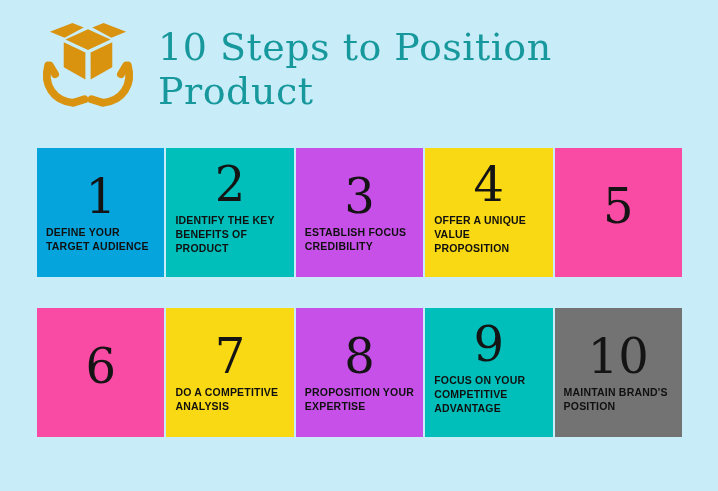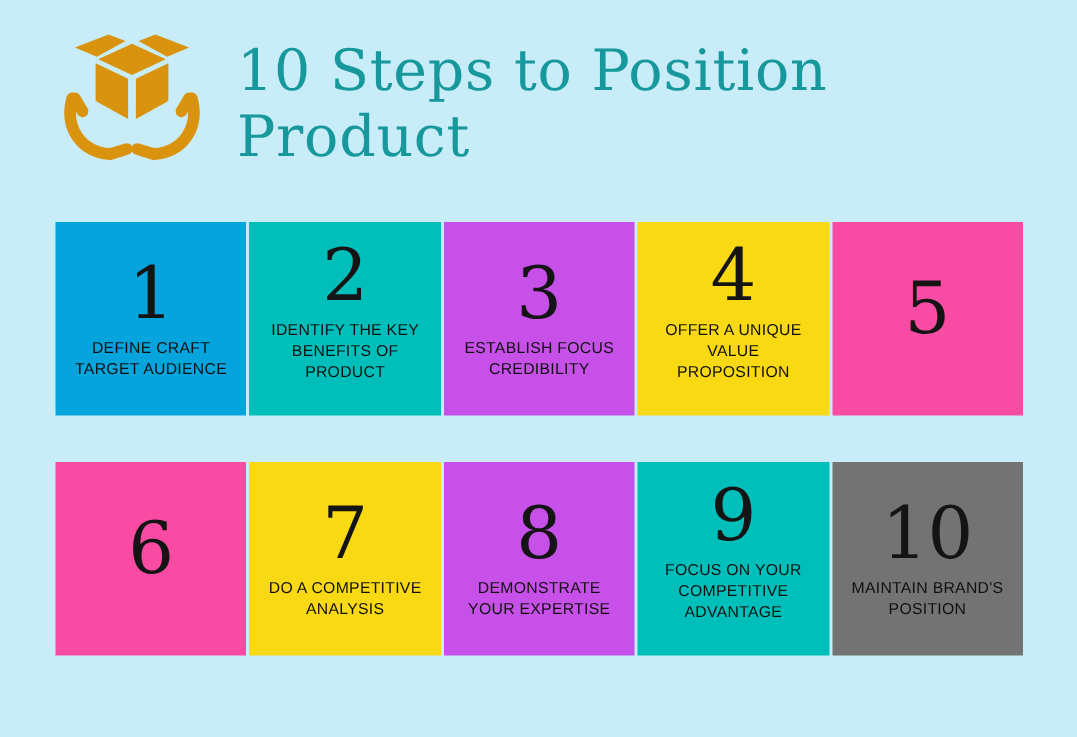--- a/index.html
+++ b/index.html
@@ -71,24 +71,24 @@
     font-family: "DejaVu Serif", "Liberation Serif", serif;
     font-size: 48px;
     line-height: 1;
     color: #141414;
   }
   .label {
     flex: 1;
     display: flex;
     align-items: center;
     justify-content: center;
-    text-align: center;
+    text-align: left;
     padding: 5px 9px 24px;
     font-size: 10.5px;
-    font-weight: normal;
+    font-weight: bold;
     letter-spacing: 0.2px;
     line-height: 1.35;
     color: #101010;
   }
 </style>
 </head>
 <body>
 
 <div class="page">
 
@@ -116,21 +116,21 @@
         </g>
       </svg>
     </span>
     <h1 class="title">10 Steps to Position Product</h1>
   </header>
 
   <main class="grid">
 
     <div class="card" style="background: rgb(5, 164, 221);">
       <div class="num">1</div>
-      <div class="label">DEFINE CRAFT TARGET AUDIENCE</div>
+      <div class="label">DEFINE YOUR TARGET AUDIENCE</div>
     </div>
 
     <div class="card" style="background: rgb(0, 191, 186);">
       <div class="num">2</div>
       <div class="label">IDENTIFY THE KEY BENEFITS OF PRODUCT</div>
     </div>
 
     <div class="card" style="background: rgb(199, 80, 232);">
       <div class="num">3</div>
       <div class="label">ESTABLISH FOCUS CREDIBILITY</div>
@@ -149,21 +149,21 @@
       <div class="num">6</div>
     </div>
 
     <div class="card" style="background: rgb(249, 216, 20);">
       <div class="num">7</div>
       <div class="label">DO A COMPETITIVE ANALYSIS</div>
     </div>
 
     <div class="card" style="background: rgb(199, 80, 232);">
       <div class="num">8</div>
-      <div class="label">DEMONSTRATE YOUR EXPERTISE</div>
+      <div class="label">PROPOSITION YOUR EXPERTISE</div>
     </div>
 
     <div class="card" style="background: rgb(0, 191, 186);">
       <div class="num">9</div>
       <div class="label">FOCUS ON YOUR COMPETITIVE ADVANTAGE</div>
     </div>
 
     <div class="card" style="background: #737373;">
       <div class="num">10</div>
       <div class="label">MAINTAIN BRAND'S POSITION</div>

